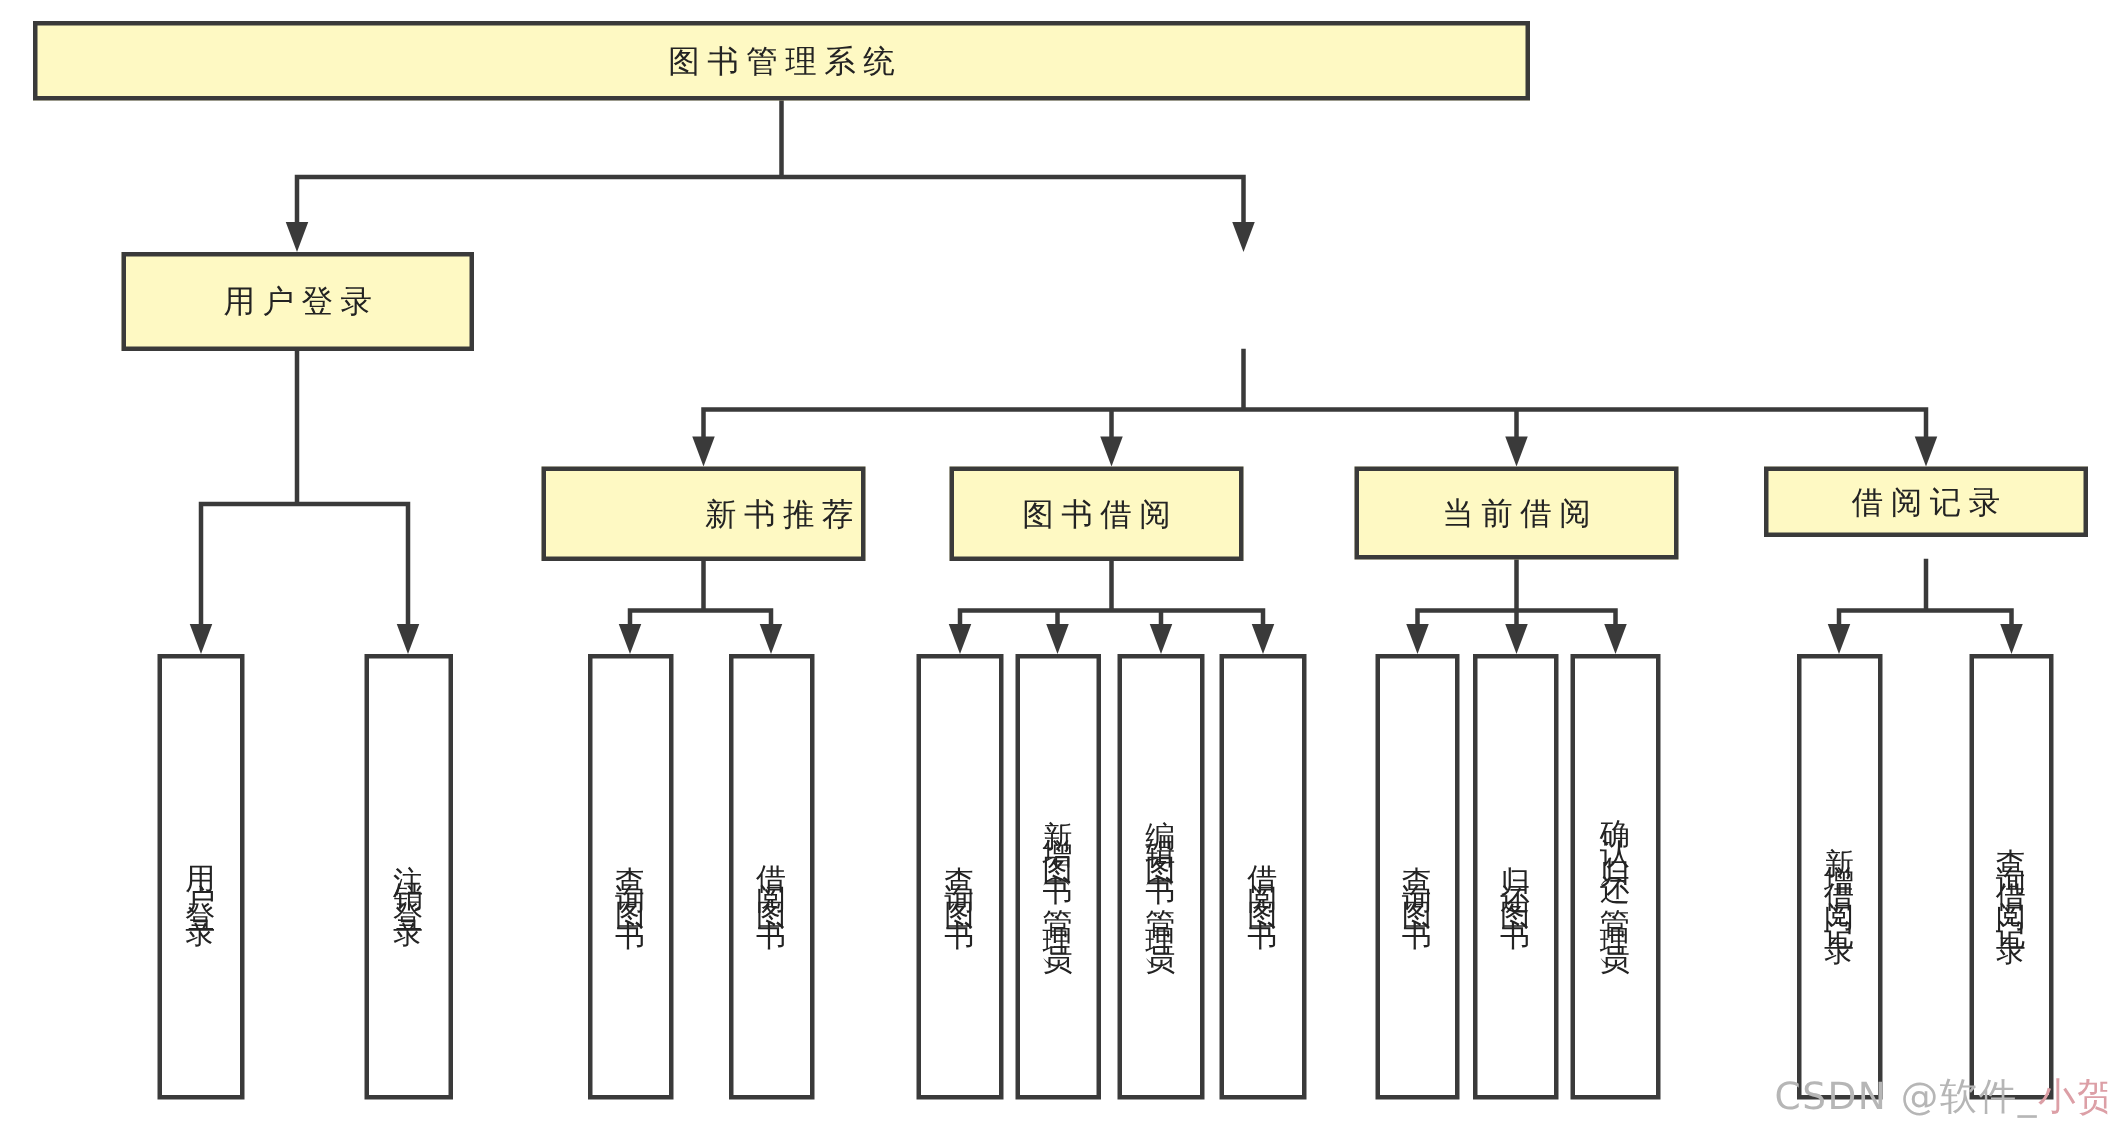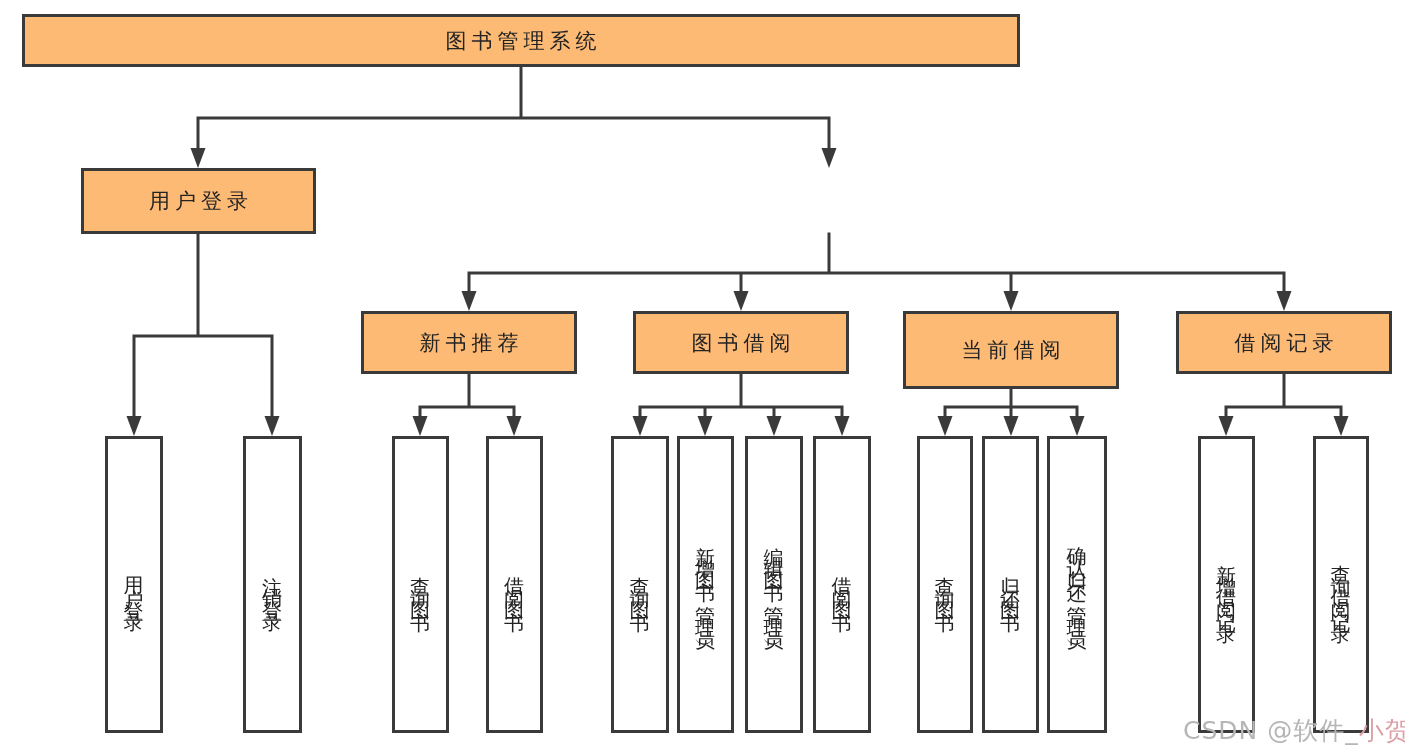--- a/index.html
+++ b/index.html
@@ -1,21 +1,21 @@
 <!DOCTYPE html>
 <html style="--line: #3a3a3a; --box-border: #3a3a3a; --text: #232323; --watermark-grey: #b6b6b6; --watermark-pink: #dc9fa6; --background: #ffffff;"><head>
 <meta charset="utf-8">
 <style>
   html,body{margin:0;padding:0;background:var(--background,#fff);}
   body{font-family:"DejaVu Sans","Liberation Sans",sans-serif;}
   .stage{position:relative;width:1405px;height:747px;background:var(--background,#fff);overflow:hidden;}
   svg.connectors{position:absolute;left:0;top:0;width:1405px;height:747px;}
   svg.connectors path{fill:none;stroke:var(--line,#3a3a3a);stroke-width:3;stroke-linecap:square;}
   svg.connectors polygon{fill:var(--line,#3a3a3a);stroke:none;}
-  .hbox{position:absolute;box-sizing:border-box;background:#fdba74;border:3px solid var(--box-border,#3a3a3a);
+  .hbox{position:absolute;box-sizing:border-box;background:#fef9c3;border:3px solid var(--box-border,#3a3a3a);
         display:flex;align-items:center;justify-content:center;
         color:var(--text,#232323);font-size:21px;letter-spacing:5px;text-indent:5px;white-space:nowrap;}
   .vbox{position:absolute;box-sizing:border-box;background:#fff;border:3px solid var(--box-border,#3a3a3a);
         display:flex;align-items:center;justify-content:center;color:var(--text,#232323);}
   .vbox>span{writing-mode:vertical-rl;text-orientation:mixed;font-size:20px;line-height:1;
         letter-spacing:12px;white-space:nowrap;}
   .watermark{position:absolute;left:1183px;top:714px;font-size:25px;white-space:nowrap;z-index:5;letter-spacing:1px;}
   .wm-grey{color:var(--watermark-grey,#b6b6b6);}
   .wm-pink{color:var(--watermark-pink,#dc9fa6);}
 </style>
@@ -54,30 +54,30 @@
   </svg>
 
   <div class="hbox" style="left:22px;top:14px;width:998px;height:53px;">
     <span>图书管理系统</span>
   </div>
 
   <div class="hbox" style="left:81px;top:168px;width:235px;height:66px;">
     <span>用户登录</span>
   </div>
 
-  <div class="hbox" style="left:361px;top:311px;width:216px;height:63px;">
+  <div class="hbox" style="left:361px;top:311px;width:216px;height:63px;justify-content:flex-end;">
     <span>新书推荐</span>
   </div>
-  <div class="hbox" style="left:633px;top:311px;width:216px;height:63px;">
+  <div class="hbox" style="left:633px;top:311px;width:196px;height:63px;">
     <span>图书借阅</span>
   </div>
-  <div class="hbox" style="left:903px;top:311px;width:216px;height:78px;">
+  <div class="hbox" style="left:903px;top:311px;width:216px;height:62px;">
     <span>当前借阅</span>
   </div>
-  <div class="hbox" style="left:1176px;top:311px;width:216px;height:63px;">
+  <div class="hbox" style="left:1176px;top:311px;width:216px;height:47px;">
     <span>借阅记录</span>
   </div>
 
   <div class="vbox" style="left:105px;top:436px;width:58px;height:297px;">
     <span>用户登录</span>
   </div>
   <div class="vbox" style="left:243px;top:436px;width:59px;height:297px;">
     <span>注销登录</span>
   </div>
 

